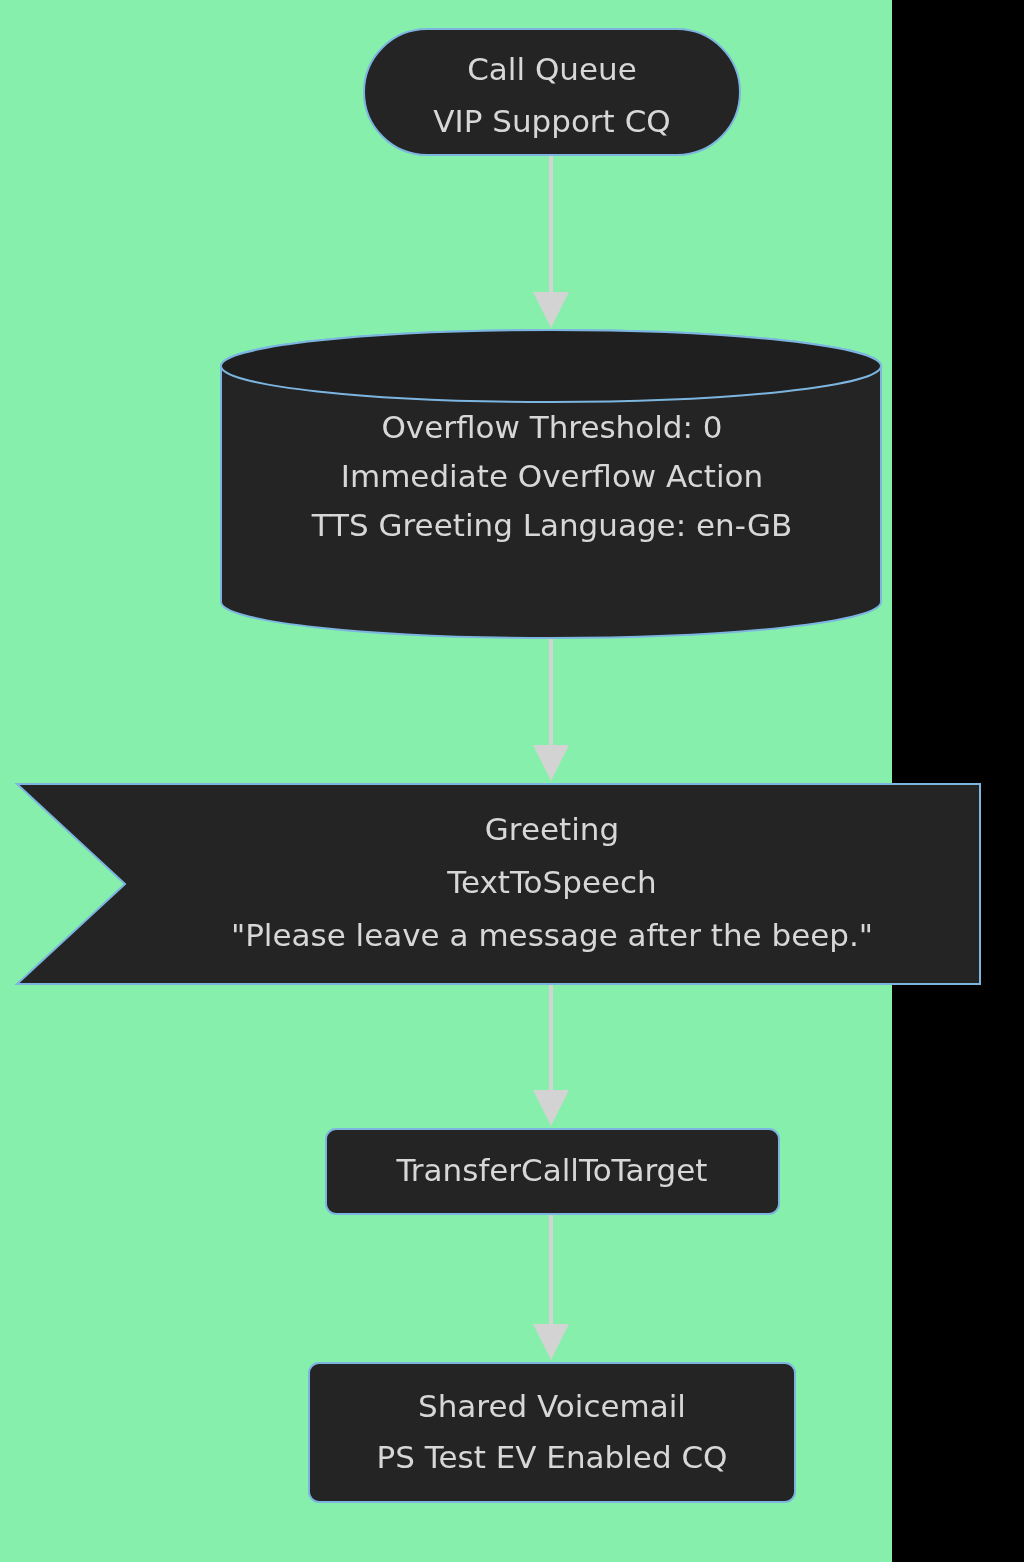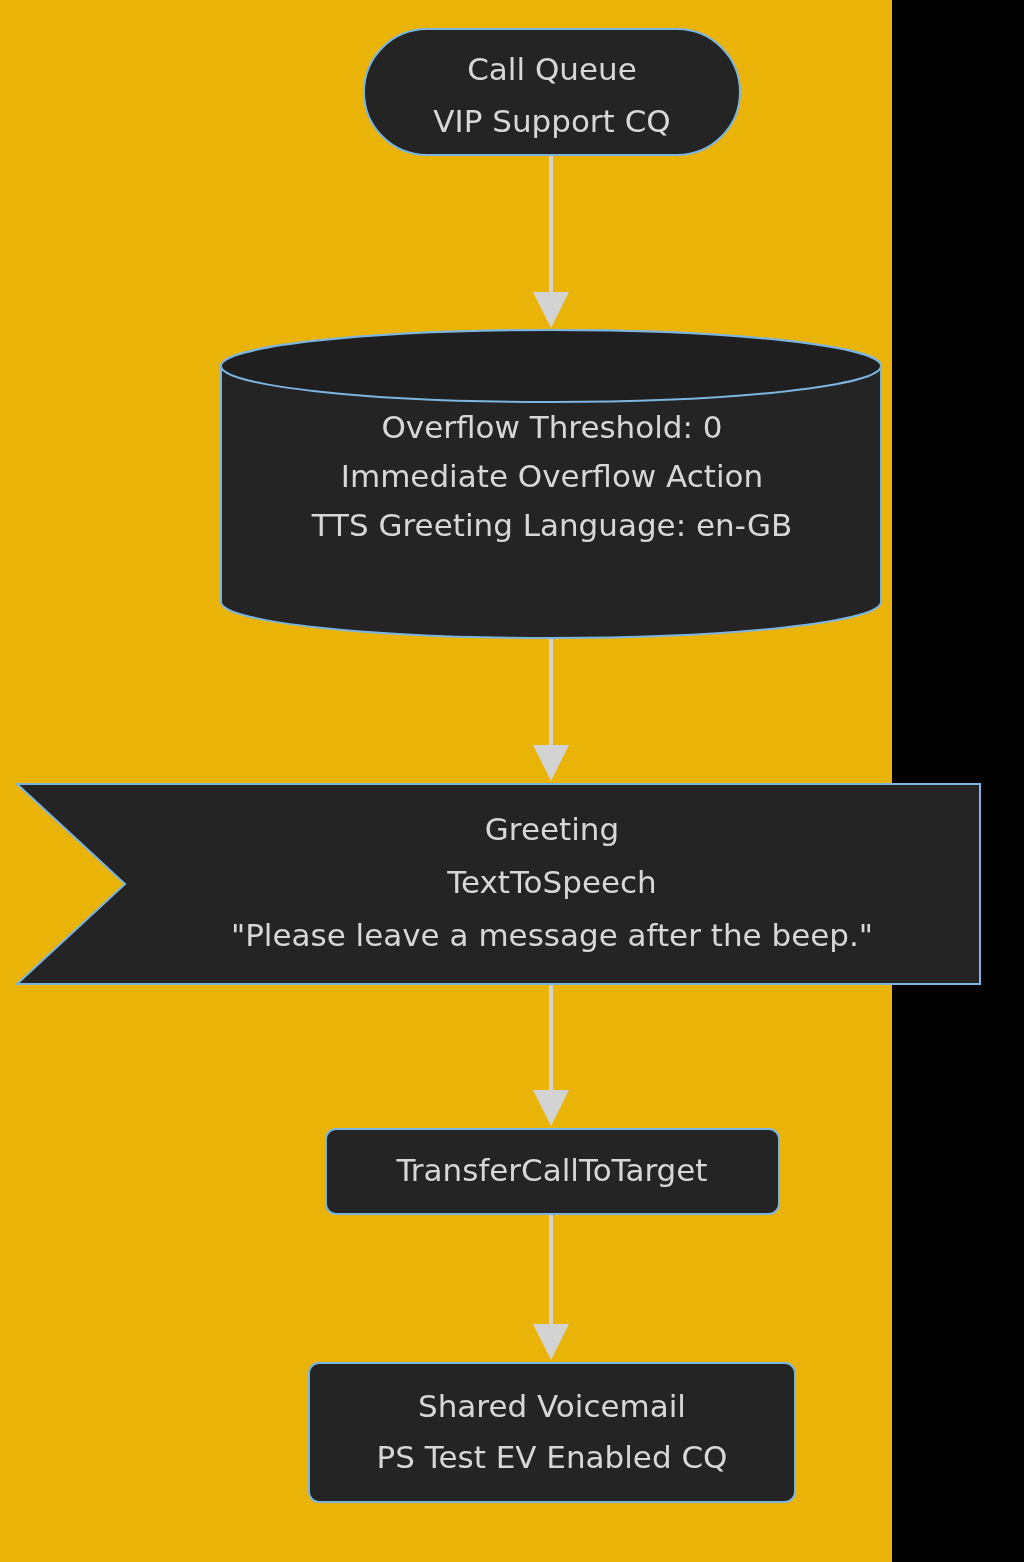--- a/index.html
+++ b/index.html
@@ -11,21 +11,21 @@
   body {
     width: 1024px;
     height: 1562px;
     overflow: hidden;
     font-family: "DejaVu Sans", "Liberation Sans", sans-serif;
   }
   #diagram-root {
     position: relative;
     width: 892px;
     height: 1562px;
-    background: #eab308;
+    background: #86efac;
   }
   svg.flow-canvas {
     position: absolute;
     top: 0;
     left: 0;
     width: 1024px;
     height: 1562px;
     display: block;
   }
   .node-shape {

